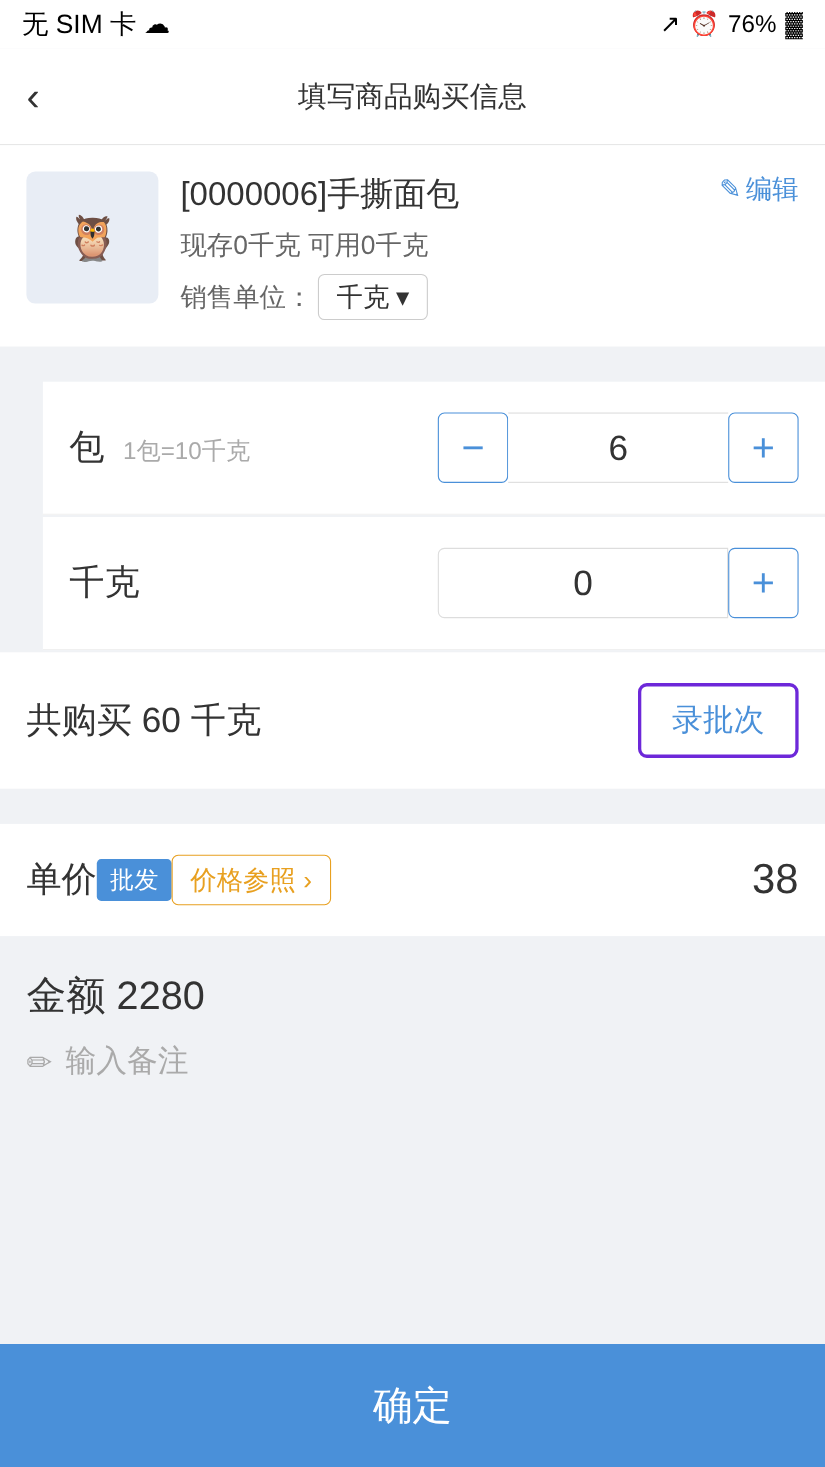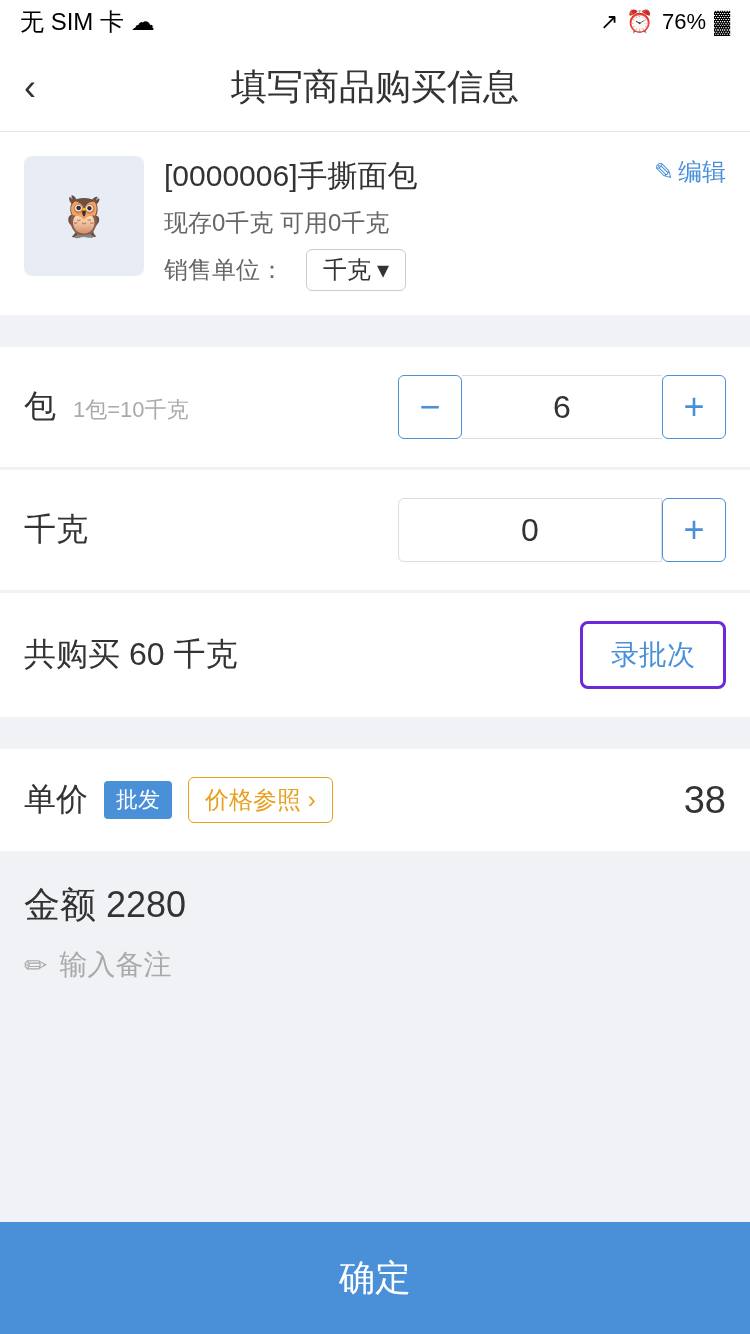--- a/index.html
+++ b/index.html
@@ -42,21 +42,21 @@
       border-bottom: 1px solid #e5e5e5;
     }
     .nav-back {
       position: absolute;
       left: 24px;
       font-size: 36px;
       color: #333;
       cursor: pointer;
     }
     .nav-title {
-      font-size: 36px;
+      font-size: 26px;
       font-weight: 500;
       color: #333;
     }
 
     
     .product-card {
       background: #fff;
       padding: 24px 24px;
       display: flex;
       align-items: flex-start;
@@ -87,21 +87,21 @@
       margin-bottom: 10px;
     }
     .product-stock {
       font-size: 24px;
       color: #666;
       margin-bottom: 10px;
     }
     .product-unit-row {
       display: flex;
       align-items: center;
-      gap: 22px;
+      gap: 5px;
       font-size: 24px;
       color: #666;
     }
     .unit-selector {
       border: 1px solid #ccc;
       border-radius: 6px;
       padding: 4px 16px;
       font-size: 24px;
       color: #333;
       background: #fff;
@@ -122,20 +122,21 @@
     .product-card-wrapper {
       background: #fff;
       position: relative;
       margin-bottom: 16px;
     }
 
     
     .section-white {
       background: #fff;
       margin-bottom: 2px;
+      margin-left: 39px;
     }
     .quantity-row {
       display: flex;
       align-items: center;
       padding: 28px 24px;
       border-bottom: 1px solid #f0f0f0;
     }
     .quantity-label {
       font-size: 32px;
       color: #333;
@@ -211,21 +212,20 @@
 
     
     .price-section {
       background: #fff;
       padding: 28px 24px;
       margin-bottom: 2px;
     }
     .price-row {
       display: flex;
       align-items: center;
-      gap: 16px;
     }
     .price-label {
       font-size: 32px;
       color: #333;
     }
     .price-tag {
       background: #4a90d9;
       color: #fff;
       font-size: 22px;
       padding: 4px 12px;

